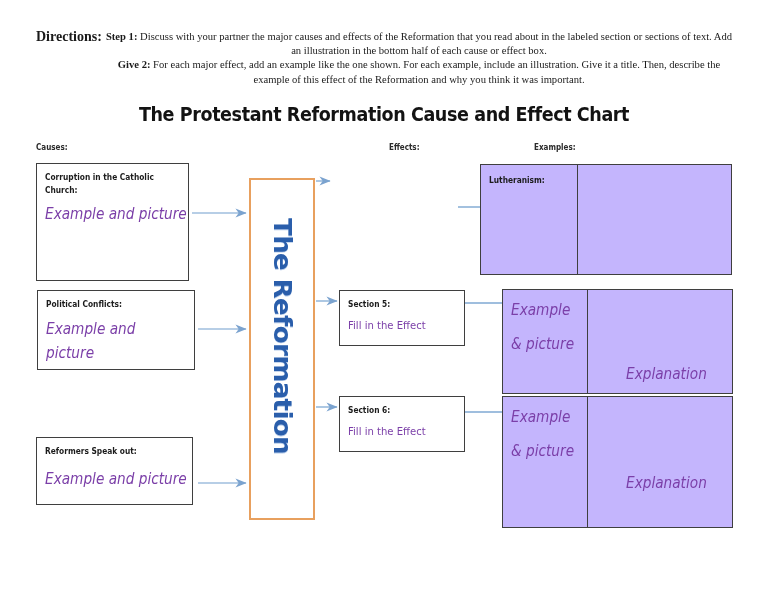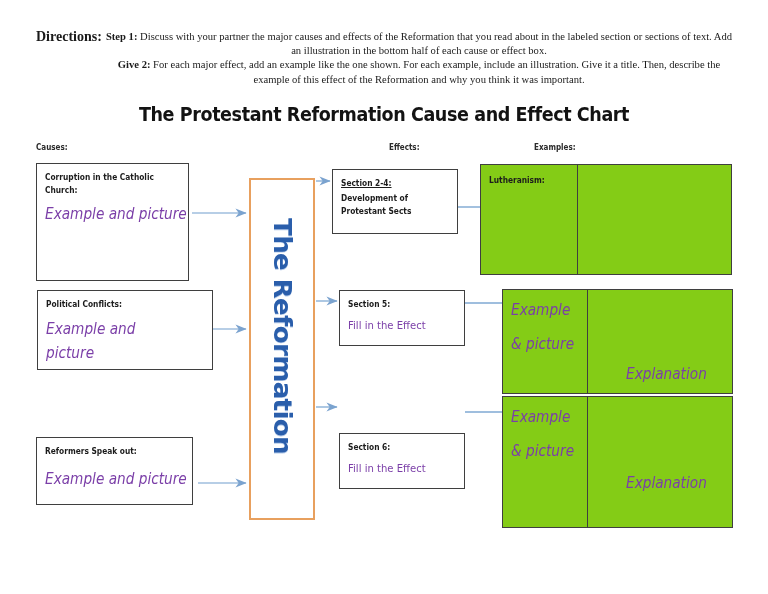--- a/index.html
+++ b/index.html
@@ -111,21 +111,21 @@
     font-family: "DejaVu Sans", sans-serif;
     color: #7b3fa8;
     font-size: 11.2px;
     line-height: 16px;
     transform: scaleX(0.90);
     transform-origin: left top;
   }
 
   
   #cause-1 { left: 36px;  top: 163px; width: 153px; height: 118px; }
-  #cause-2 { left: 37px;  top: 290px; width: 176px; height: 80px;  }
+  #cause-2 { left: 37px;  top: 290px; width: 158px; height: 80px;  }
   #cause-3 { left: 36px;  top: 437px; width: 157px; height: 68px;  }
 
   
   #reformation-box {
     position: absolute;
     left: 249px;
     top: 178px;
     width: 66px;
     height: 342px;
     box-sizing: border-box;
@@ -143,28 +143,28 @@
     font-weight: bold;
     font-size: 26px;
     letter-spacing: -0.6px;
     color: #2a5eab;
     text-shadow: 0.9px 0.9px 0 rgba(120,160,215,0.55);
   }
 
   
   #effect-1 { left: 332px; top: 169px; width: 126px; height: 65px; }
   #effect-2 { left: 339px; top: 290px; width: 126px; height: 56px; }
-  #effect-3 { left: 339px; top: 396px; width: 126px; height: 56px; margin-top: 37px; }
+  #effect-3 { left: 339px; top: 396px; width: 126px; height: 56px; }
 
   
   .example-box {
     position: absolute;
     box-sizing: border-box;
     border: 1.4px solid #3f3f3f;
-    background: #84cc16;
+    background: #c4b5fd;
     display: flex;
   }
   .example-left {
     box-sizing: border-box;
     position: relative;
     border-right: 1.4px solid #3f3f3f;
     flex: 0 0 auto;
   }
   .example-right {
     box-sizing: border-box;
@@ -265,24 +265,20 @@
 
   <div class="box" id="cause-3">
     <div class="box-head" style="left:8px; top:7px; width:150px;">Reformers Speak out:</div>
     <div class="purple-italic" style="left:8px; top:29px; width:170px;">Example and picture</div>
   </div>
 
   <div id="reformation-box">
     <div id="reformation-text">The Reformation</div>
   </div>
 
-  <div class="box" id="effect-1">
-    <div class="box-head underline" style="left:8px; top:7px;">Section 2-4:</div>
-    <div class="box-head" style="left:8px; top:22px; width:124px;">Development of Protestant Sects</div>
-  </div>
 
   <div class="box" id="effect-2">
     <div class="box-head" style="left:8px; top:7px;">Section 5:</div>
     <div class="purple-plain" style="left:8px; top:27px; width:128px;">Fill in the Effect</div>
   </div>
 
   <div class="box" id="effect-3">
     <div class="box-head" style="left:8px; top:7px;">Section 6:</div>
     <div class="purple-plain" style="left:8px; top:27px; width:128px;">Fill in the Effect</div>
   </div>

